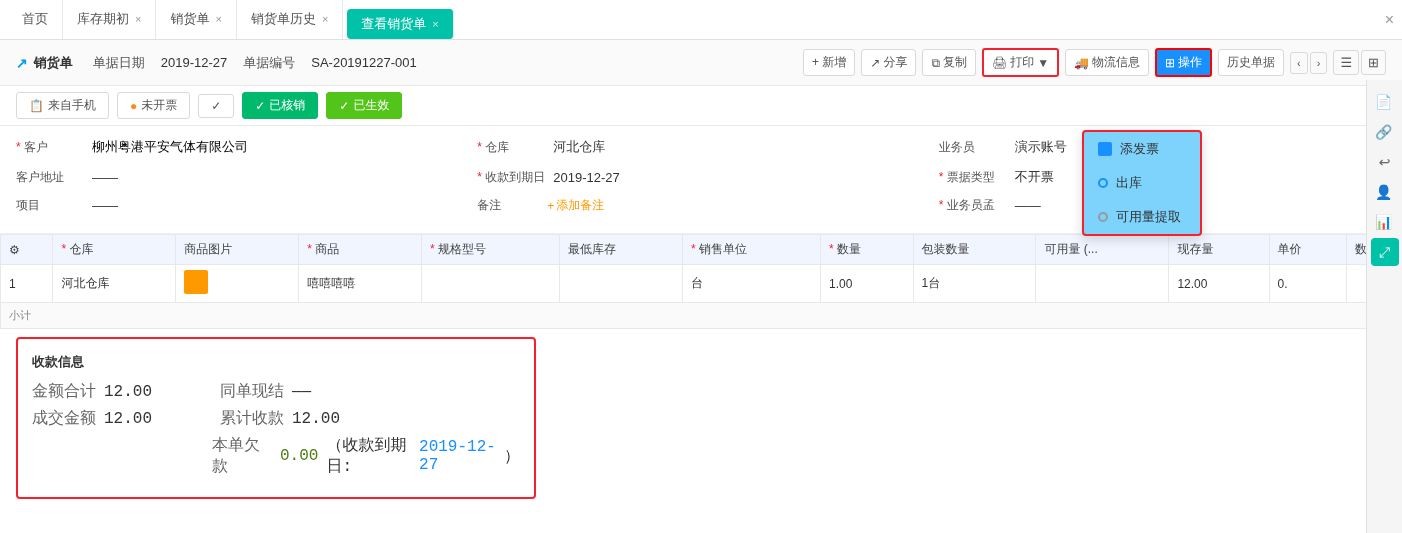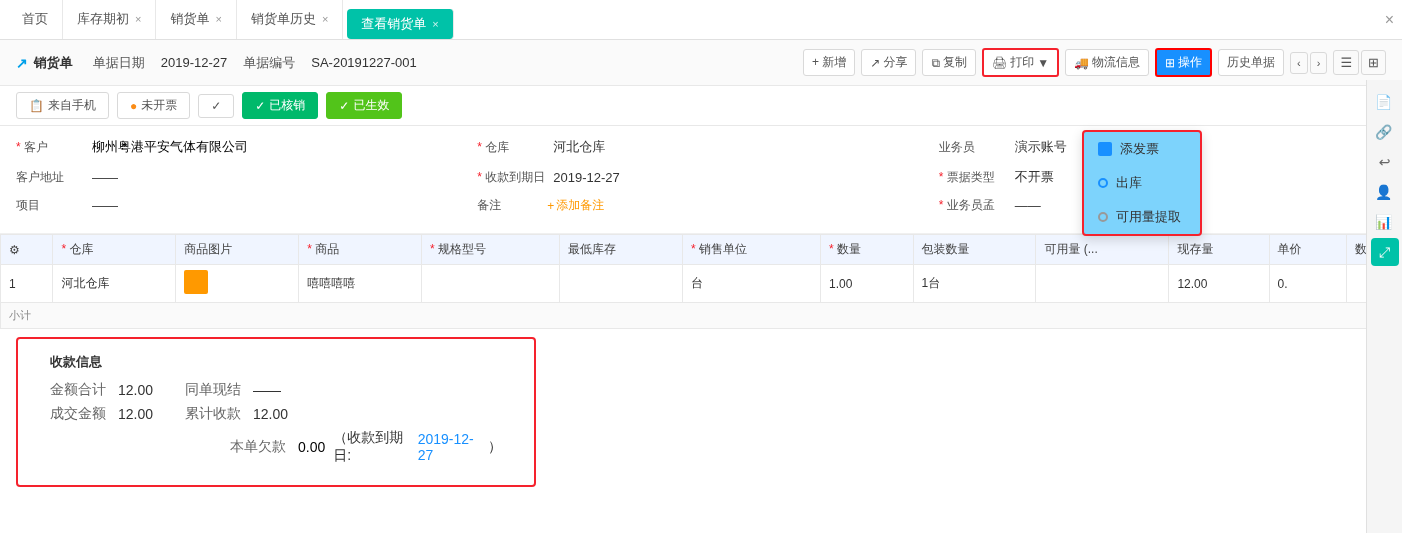--- a/index.html
+++ b/index.html
@@ -76,27 +76,27 @@
     .data-table th {
       background: #f0f5ff; border: 1px solid #e8e8e8; padding: 6px 8px;
       text-align: left; font-weight: normal; white-space: nowrap; color: #444;
     }
     .data-table th.required::before { content: '* '; color: #f5222d; }
     .data-table td { border: 1px solid #e8e8e8; padding: 5px 8px; white-space: nowrap; }
     .data-table tr.subtotal td { background: #fafafa; color: #888; font-size: 11px; }
     .product-img { width: 24px; height: 24px; background: #ff9900; display: inline-block; border-radius: 2px; }
 
     
-    .bottom-section { padding: 14px 32px; border: 2px solid #f5222d; margin: 8px 16px; border-radius: 4px; max-width: 520px; }
+    .bottom-section { padding: 14px 14px; border: 2px solid #f5222d; margin: 8px 16px; border-radius: 4px; max-width: 520px; }
     .bottom-title { font-weight: 600; font-size: 13px; margin-bottom: 10px; }
-    .bottom-row { display: flex; gap: 32px; margin-bottom: 6px; font-size: 14px; }
+    .bottom-row { display: flex; gap: 68px; margin-bottom: 6px; font-size: 16px; font-family: Liberation Mono, monospace; }
     .bottom-item { display: flex; gap: 8px; align-items: center; }
     .bottom-label { color: #666; min-width: 60px; }
     .bottom-val { color: #333; }
-    .bottom-val.red { color: #000000; }
+    .bottom-val.red { color: #4d7c0f; }
     .bottom-val.date { color: #1890ff; }
 
     
     .dropdown-menu {
       position: absolute; top: 70px; right: 200px; background: #7dd3fc;
       border: 2px solid #f5222d; border-radius: 4px; z-index: 100;
       min-width: 120px; box-shadow: 0 4px 12px rgba(0,0,0,0.15); margin-top: 20px;
     }
     .dropdown-item {
       display: flex; align-items: center; gap: 8px; padding: 8px 14px;

